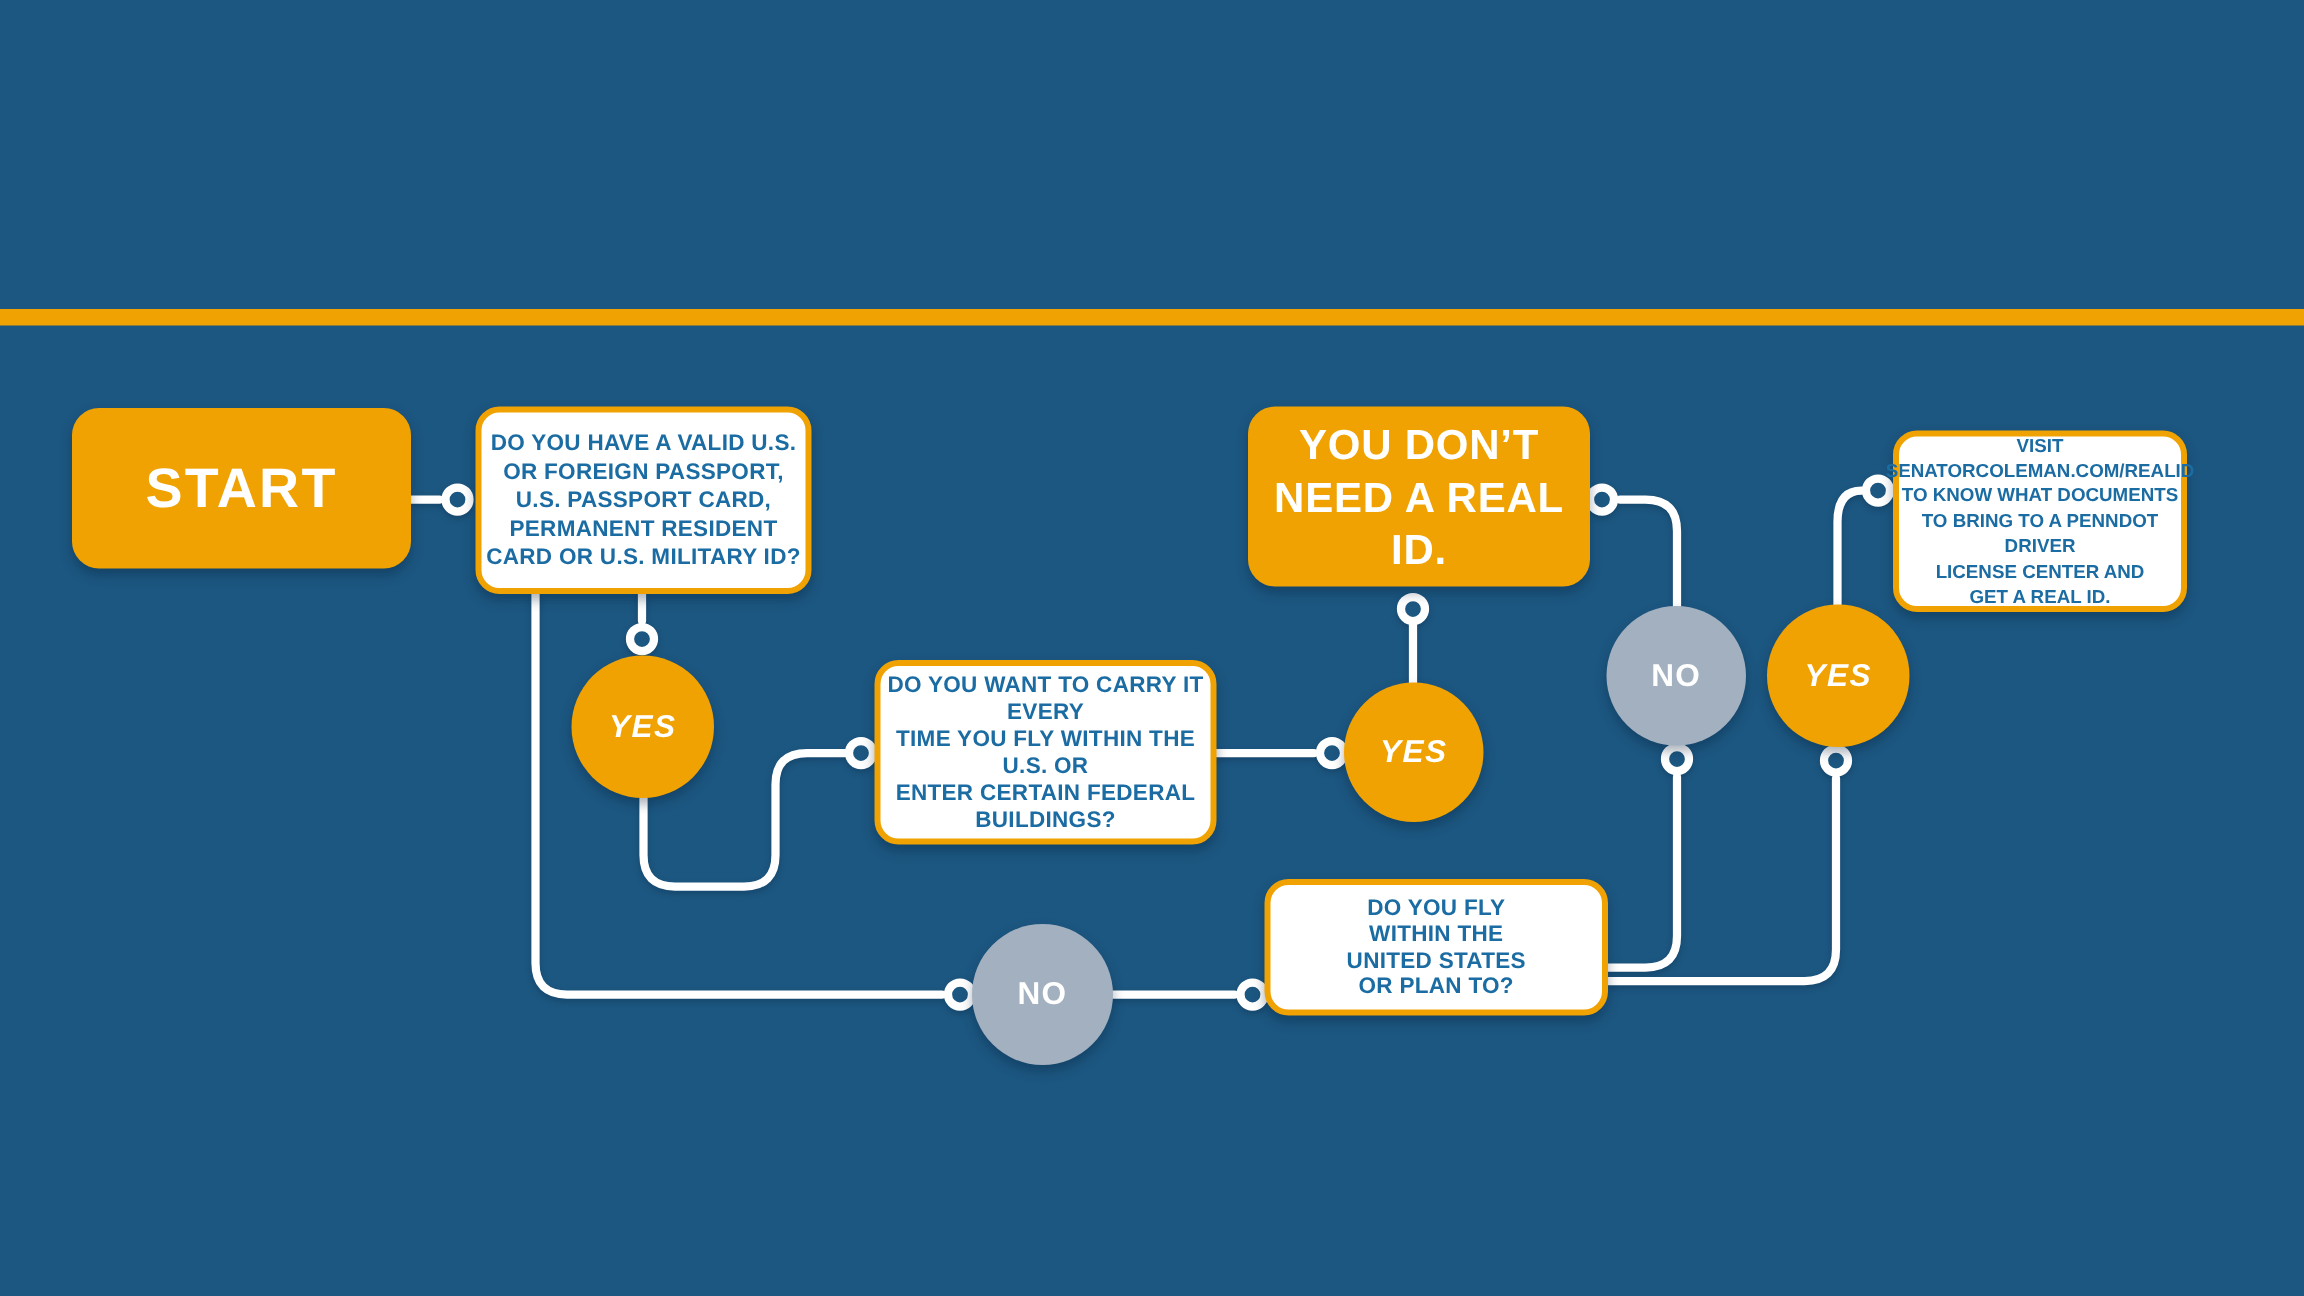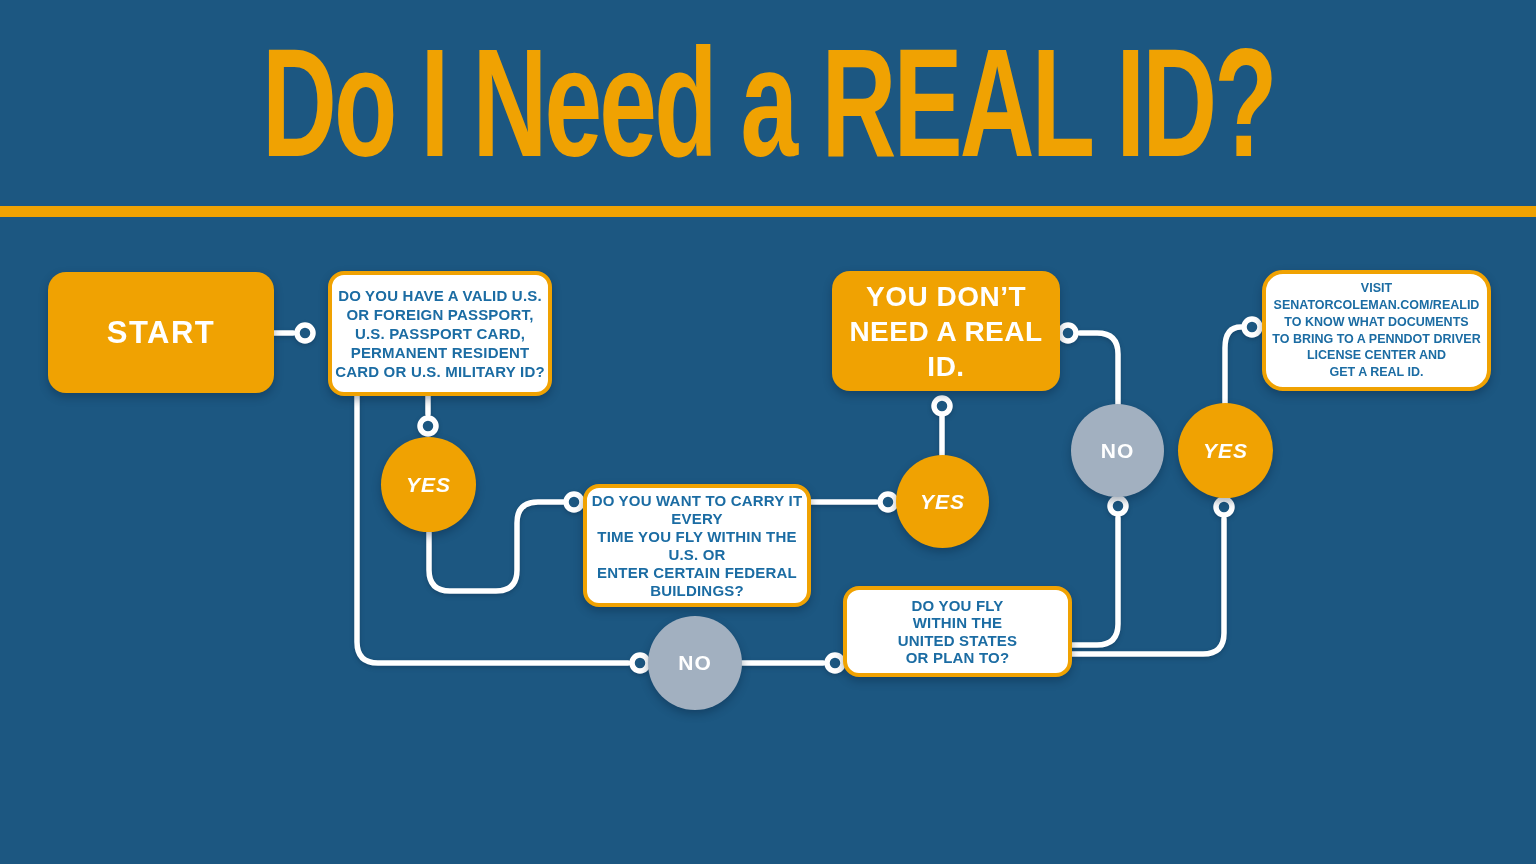--- a/index.html
+++ b/index.html
@@ -55,40 +55,37 @@
     font-weight:700;
   }
   .circle{
     border-radius:50%;
     color:var(--white-color);
     font-weight:700;font-size:21px;letter-spacing:1px;
   }
   .circle.orange{background:var(--accent-orange);font-style:italic;}
   .circle.gray{background:var(--gray-circle);}
 
-  #start        {left:48px;  top:272px; width:226px; height:121px; font-size:31px; letter-spacing:1.5px;}
-  #q-passport   {left:328px; top:271px; width:224px; height:125px;}
+  #start        {left:48px;  top:272px; width:226px; height:107px; font-size:37px; letter-spacing:1.5px;}
+  #q-passport   {left:317px; top:271px; width:224px; height:125px;}
   #yes-passport {left:381px; top:437px; width:95px;  height:95px;}
-  #q-carry      {left:583px; top:440px; width:228px; height:123px; line-height:18px;margin-top:44px;}
+  #q-carry      {left:583px; top:440px; width:228px; height:123px; line-height:18px;}
   #yes-carry    {left:896px; top:455px; width:93px;  height:93px;}
   #no-need      {left:832px; top:271px; width:228px; height:120px; font-size:28px; line-height:35px; letter-spacing:.5px;}
   #no-fly       {left:1071px;top:404px; width:93px;  height:93px;}
   #yes-fly      {left:1178px;top:403px; width:95px;  height:95px;}
-  #visit        {left:1262px;top:270px; width:229px; height:121px; font-size:12.5px; line-height:16.8px; letter-spacing:0;border-radius:21px;}
+  #visit        {left:1262px;top:287px; width:196px; height:121px; font-size:12.5px; line-height:16.8px; letter-spacing:0;}
   #no-carry     {left:648px; top:616px; width:94px;  height:94px;}
   #q-fly        {left:843px; top:586px; width:229px; height:91px; line-height:17.5px;}
 </style>
 </head>
 <body>
 
 <div class="canvas">
 
-  <div class="title-wrap">
-    <h1 class="title">Do I Need a REAL ID?</h1>
-  </div>
   <div class="divider"></div>
 
   <svg class="connectors" viewBox="0 0 1536 864" aria-hidden="true">
 
     <path d="M274 333 H293"></path>
     <circle class="ring" cx="305" cy="333" r="8"></circle>
 
     <path d="M428 396 V414"></path>
     <circle class="ring" cx="428" cy="426" r="8"></circle>
 

